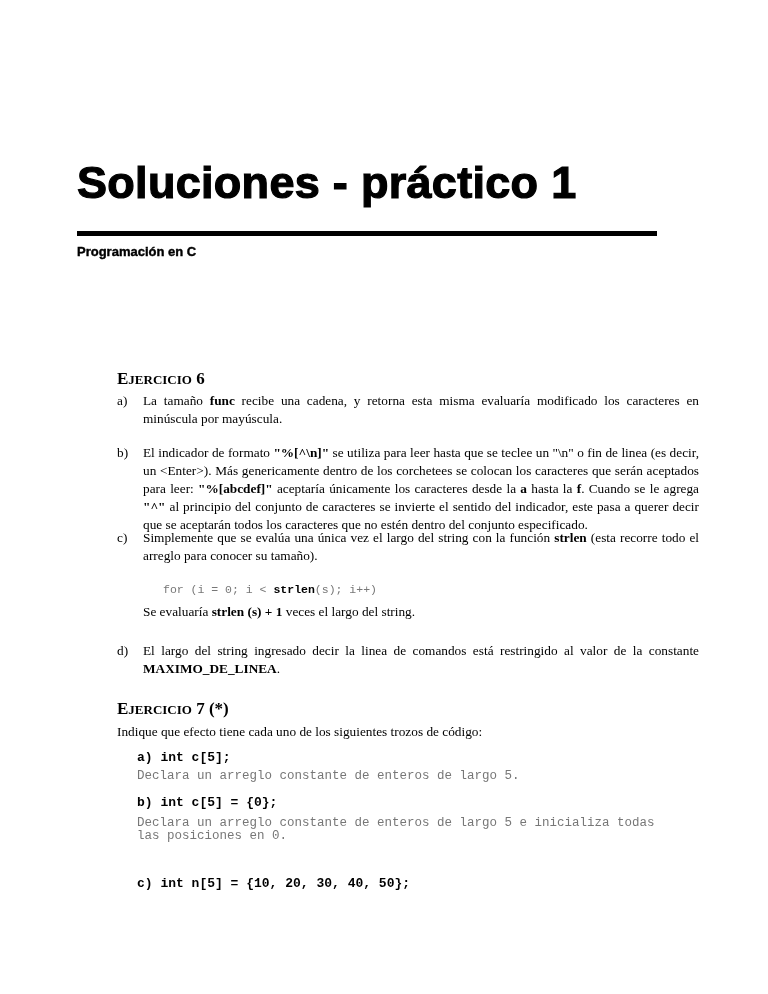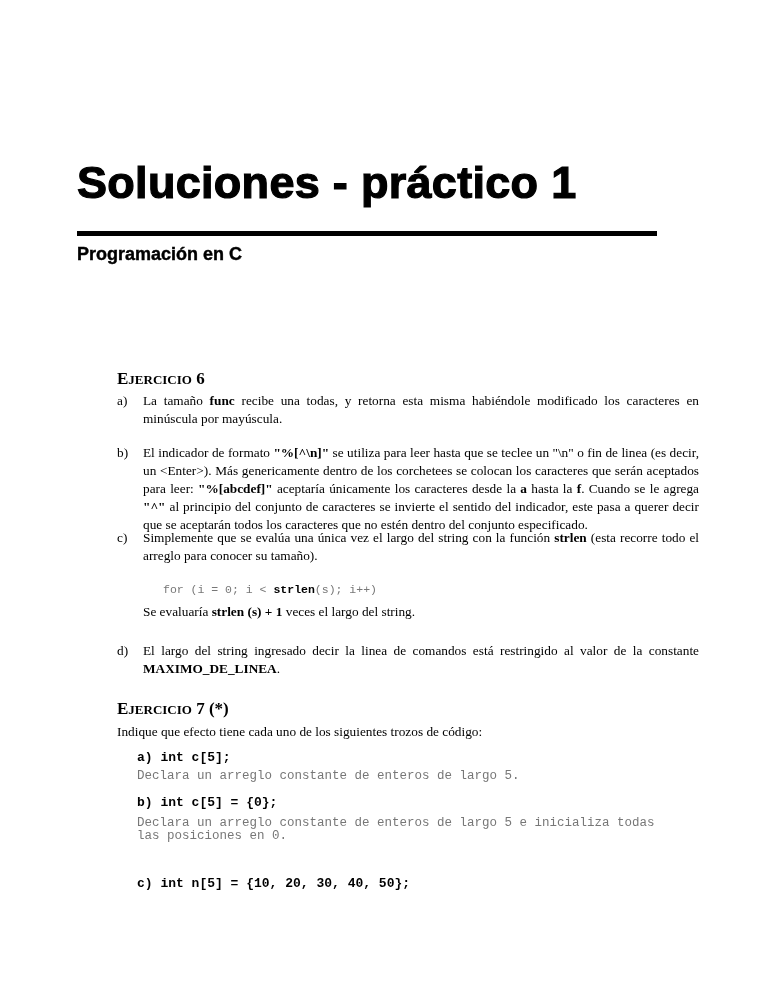--- a/index.html
+++ b/index.html
@@ -7,21 +7,21 @@
   .page { position: absolute; left: 4px; top: 0; width: 768px; height: 994px; }
   .title {
     position: absolute; left: 73px; top: 160px;
     font-family: "Liberation Sans", sans-serif; font-weight: bold;
     font-size: 45px; letter-spacing: 0.3px; line-height: 1;
     -webkit-text-stroke: 1.2px #000;
   }
   .title-rule { position: absolute; left: 73px; top: 231px; width: 580px; height: 5px; background: #000; }
   .subtitle {
     position: absolute; left: 73px; top: 244px;
-    font-family: "Liberation Sans", sans-serif; font-weight: bold; font-size: 18px;
+    font-family: "Liberation Sans", sans-serif; font-weight: bold; font-size: 13px;
     -webkit-text-stroke: 0.4px #000;
   }
   .serif { font-family: "Liberation Serif", serif; font-size: 13.3px; line-height: 18px; }
   .heading {
     position: absolute; left: 113px;
     font-family: "Liberation Serif", serif; font-weight: bold; font-size: 17px;
   }
   .heading .sc { font-size: 13px; }
   .item { position: absolute; left: 113px; width: 582px; }
   .item .lbl { position: absolute; left: 0; top: 0; }
@@ -42,21 +42,21 @@
   <div class="title">Soluciones - práctico 1</div>
   <div class="title-rule"></div>
   <div class="subtitle">Programación en C</div>
 
   <div class="heading" style="top:369px;">
     <span>E</span><span class="sc">JERCICIO</span><span> 6</span>
   </div>
 
   <div class="item serif" style="top:392px;">
     <span class="lbl">a)</span>
-    <div class="txt"><span>La tamaño </span><b>func</b><span> recibe una todas, y retorna esta misma habiéndole modificado los caracteres en minúscula por mayúscula.</span></div>
+    <div class="txt"><span>La tamaño </span><b>func</b><span> recibe una cadena, y retorna esta misma evaluaría modificado los caracteres en minúscula por mayúscula.</span></div>
   </div>
 
   <div class="item serif" style="top:444px;">
     <span class="lbl">b)</span>
     <div class="txt"><span>El indicador de formato </span><b>"%[^\n]"</b><span> se utiliza para leer hasta que se teclee un "\n" o fin de linea (es decir, un &lt;Enter&gt;). Más genericamente dentro de los corchetees se colocan los caracteres que serán aceptados para leer: </span><b>"%[abcdef]"</b><span> aceptaría únicamente los caracteres desde la </span><b>a</b><span> hasta la </span><b>f</b><span>. Cuando se le agrega </span><b>"^"</b><span> al principio del conjunto de caracteres se invierte el sentido del indicador, este pasa a querer decir que se aceptarán todos los caracteres que no estén dentro del conjunto especificado.</span></div>
   </div>
 
   <div class="item serif" style="top:529px;">
     <span class="lbl">c)</span>
     <div class="txt"><span>Simplemente que se evalúa una única vez el largo del string con la función </span><b>strlen</b><span> (esta recorre todo el arreglo para conocer su tamaño).</span></div>

